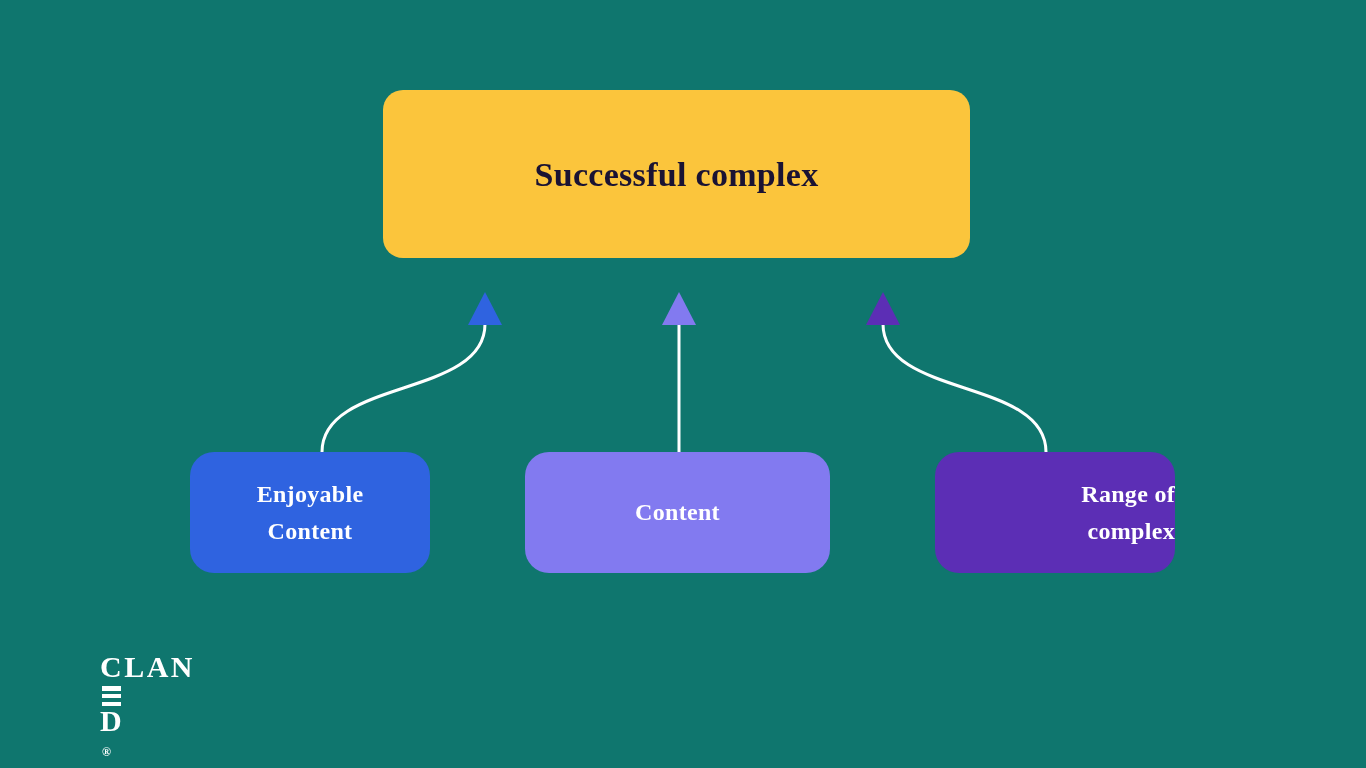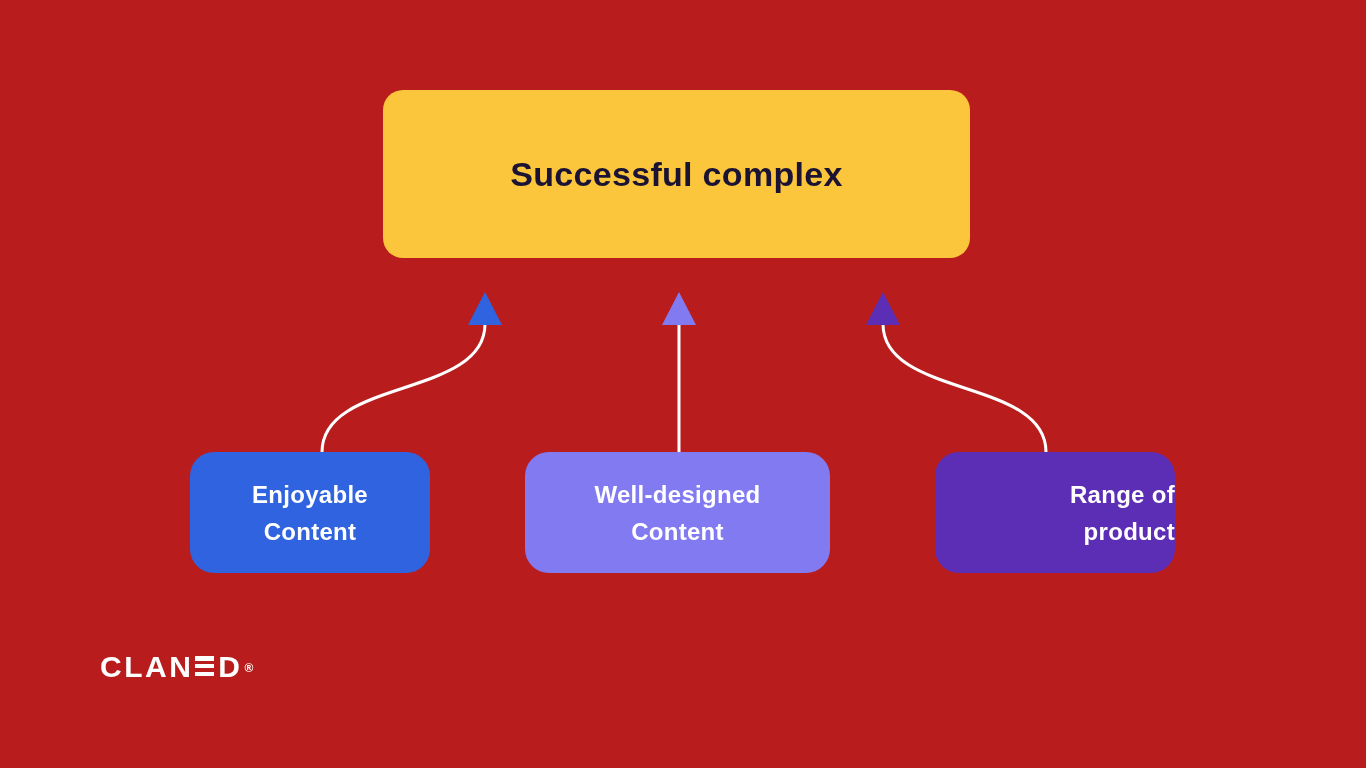--- a/index.html
+++ b/index.html
@@ -1,22 +1,22 @@
 <!DOCTYPE html>
 <html><head>
 <meta charset="utf-8">
 <style>
   html, body { margin: 0; padding: 0; background: #0d0a1e; }
   .canvas {
     position: relative;
     width: 1366px;
     height: 768px;
-    background: #b91c1c;
+    background: #0f766e;
     overflow: hidden;
-    font-family: Liberation Sans, sans-serif;
+    font-family: Liberation Serif, serif;
   }
 
   .box {
     position: absolute;
     display: flex;
     flex-direction: column;
     align-items: center;
     justify-content: center;
     text-align: center;
     box-sizing: border-box;
@@ -66,20 +66,21 @@
   .logo {
     position: absolute;
     left: 100px; top: 652px;
     display: flex;
     align-items: flex-start;
     color: #FFFFFF;
     font-size: 30px;
     font-weight: bold;
     letter-spacing: 2.5px;
     line-height: 30px;
+    flex-direction: column;
   }
   .logo-e {
     display: inline-flex;
     flex-direction: column;
     justify-content: space-between;
     width: 19px;
     height: 20px;
     margin: 4px 4px 0 2px;
   }
   .logo-e i {
@@ -114,27 +115,26 @@
     <path class="arrow-stem" d="M 1046 452 C 1046 378 883 398 883 324"></path>
     <polygon points="883,292 866,325 900,325" fill="#5C2EB5"></polygon>
   </svg>
 
   <div class="box node node-enjoyable">
     <span class="line">Enjoyable</span>
     <span class="line">Content</span>
   </div>
 
   <div class="box node node-welldesigned">
-    <span class="line">Well-designed</span>
     <span class="line">Content</span>
   </div>
 
   <div class="box node node-range">
     <span class="line">Range of</span>
-    <span class="line">product</span>
+    <span class="line">complex</span>
   </div>
 
   <div class="logo">
     <span>CLAN</span>
     <span class="logo-e">
         <i></i>
         <i></i>
         <i></i>
       </span>
     <span>D</span>

